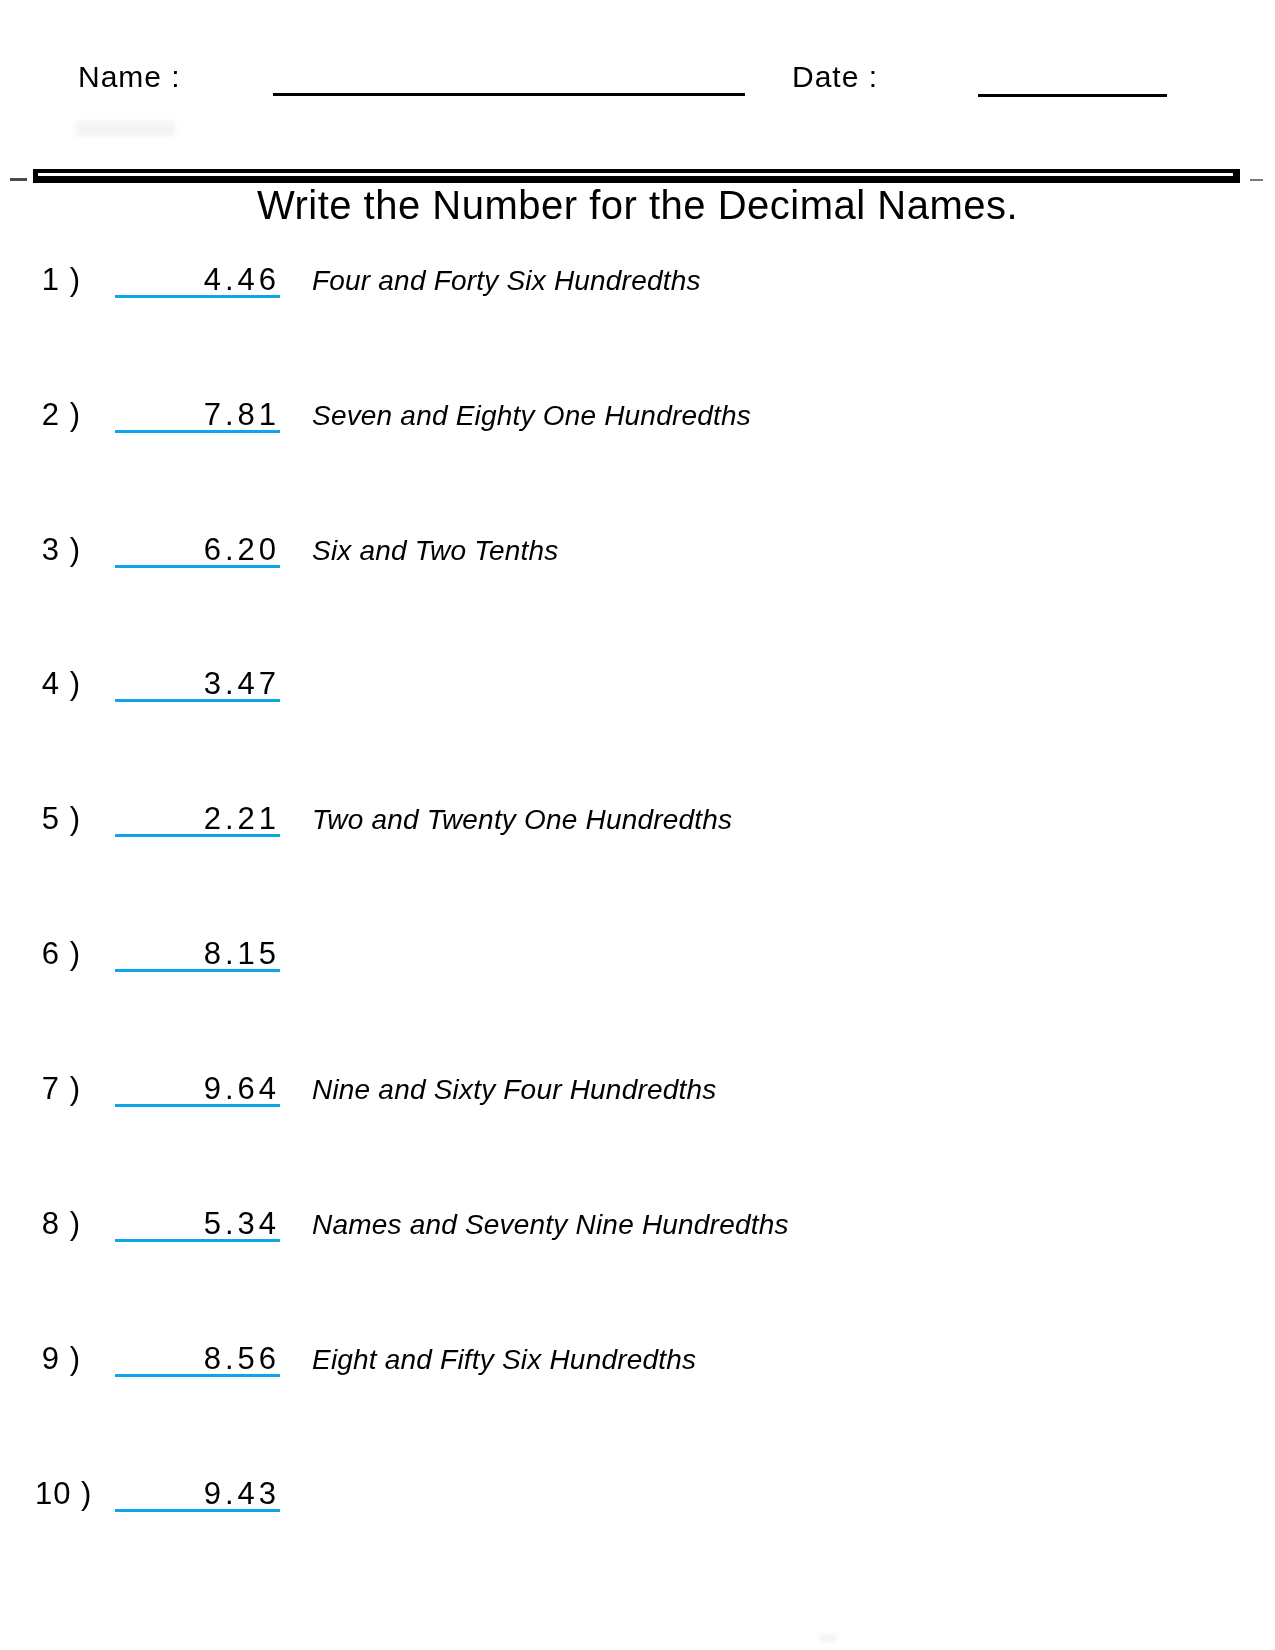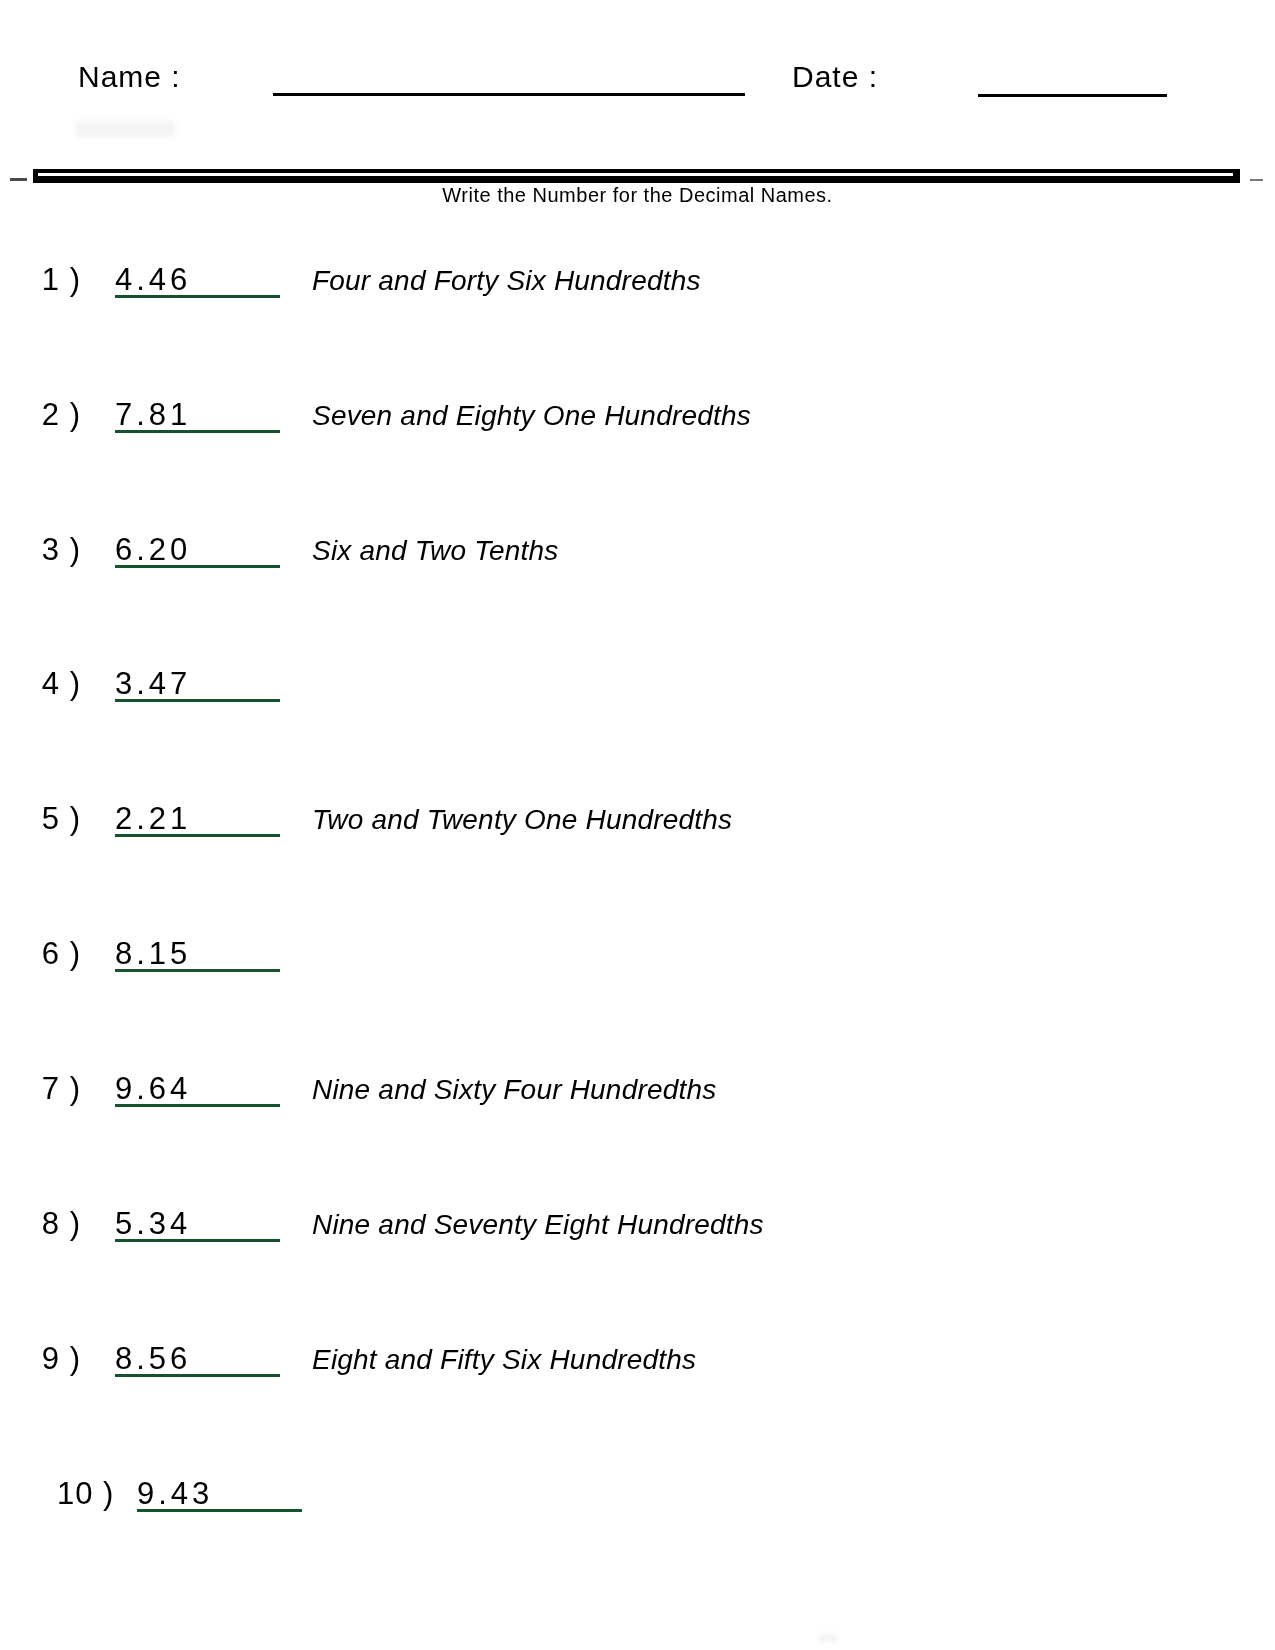--- a/index.html
+++ b/index.html
@@ -40,21 +40,21 @@
   }
   .edge-dash { position: absolute; background: #4a4a4a; }
   #dash-left  { left: 10px;   top: 178px; width: 17px; height: 3px; }
   #dash-right { left: 1250px; top: 179px; width: 13px; height: 2px; background: #7a7a7a; }
 
   
   #worksheet-title {
     position: absolute;
     left: 0; right: 0; top: 185px;
     text-align: center;
-    font-size: 20px;
+    font-size: 40px;
     line-height: 1;
     letter-spacing: 0.5px;
   }
 
   
   .row {
     position: absolute;
     left: 35px; right: 0;
     display: flex;
     align-items: baseline;
@@ -65,22 +65,22 @@
     text-align: right;
     white-space: pre;
     font-size: 31px;
     line-height: 1;
     letter-spacing: 1px;
   }
   .answer-line {
     flex: none;
     margin-left: 34px;
     width: 165px;
-    text-align: left;
-    border-bottom: 3px solid #14532d;
+    text-align: right;
+    border-bottom: 3px solid #0ea5e9;
   }
   .answer {
     font-size: 31px;
     line-height: 1;
     letter-spacing: 4px;
   }
   .qname {
     margin-left: 32px;
     font-size: 28px;
     line-height: 1;
@@ -169,32 +169,32 @@
       <span class="answer">9.64</span>
     </span>
     <span class="qname">Nine and Sixty Four Hundredths</span>
   </div>
 
   <div class="row" style="top: 1208px;">
     <span class="qnum">8 )</span>
     <span class="answer-line">
       <span class="answer">5.34</span>
     </span>
-    <span class="qname">Nine and Seventy Eight Hundredths</span>
+    <span class="qname">Names and Seventy Nine Hundredths</span>
   </div>
 
   <div class="row" style="top: 1342.9px;">
     <span class="qnum">9 )</span>
     <span class="answer-line">
       <span class="answer">8.56</span>
     </span>
     <span class="qname">Eight and Fifty Six Hundredths</span>
   </div>
 
-  <div class="row" style="top: 1477.8px; margin-left: 22px;">
+  <div class="row" style="top: 1477.8px;">
     <span class="qnum">10 )</span>
     <span class="answer-line">
       <span class="answer">9.43</span>
     </span>
   </div>
 </div>
 
 <div id="smudge-top" class="smudge"></div>
 <div id="smudge-bottom" class="smudge"></div>
 

